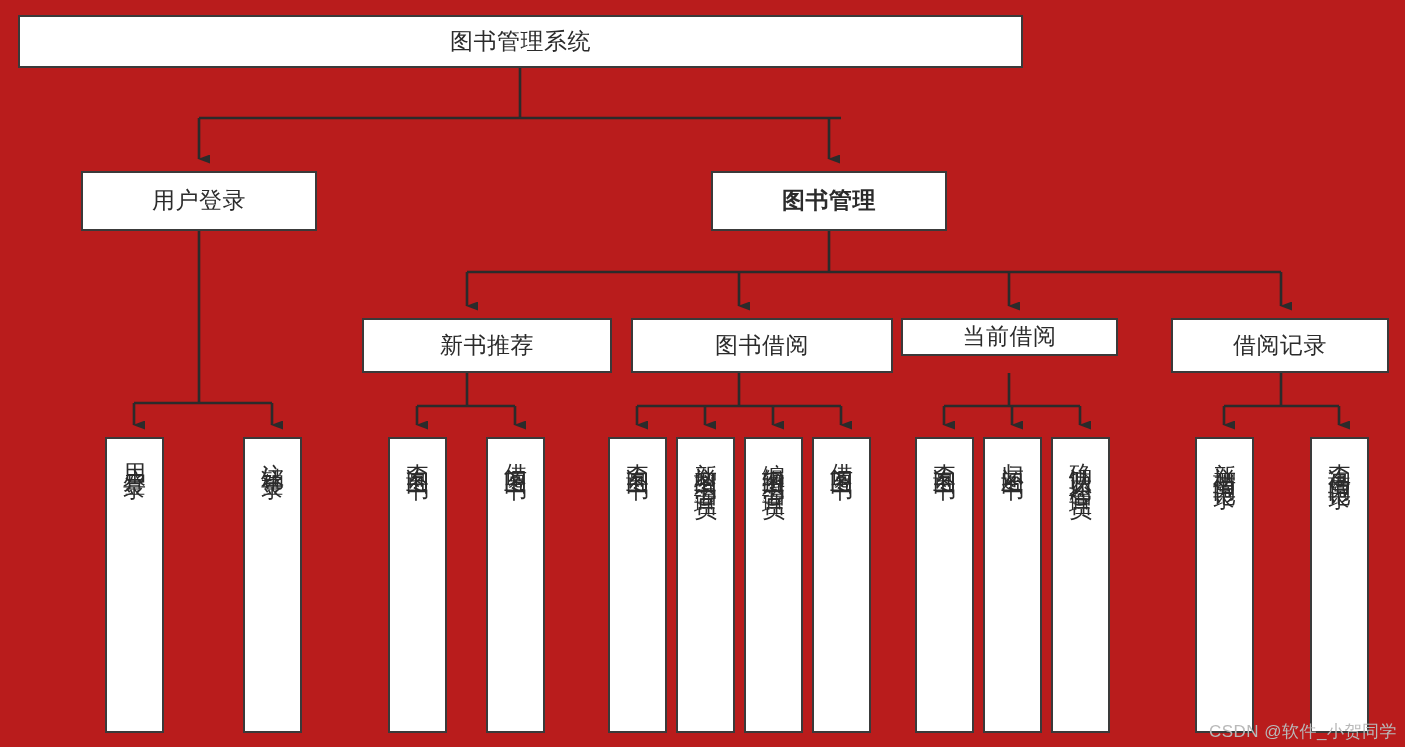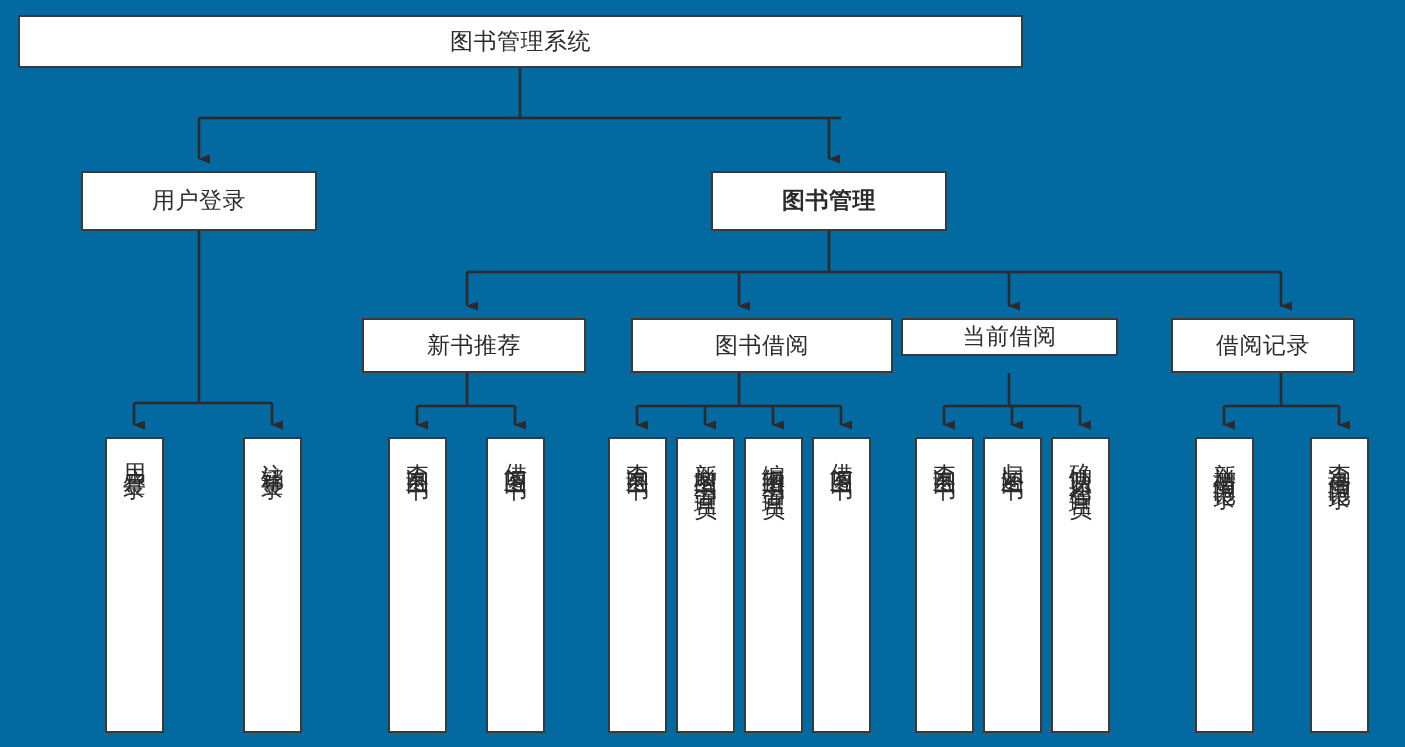--- a/index.html
+++ b/index.html
@@ -6,21 +6,21 @@
   html,body{margin:0;padding:0;background:#ffffff;}
   body{
     font-family:"Liberation Sans","DejaVu Sans",sans-serif;
     color:#1a1a1a;
     -webkit-font-smoothing:antialiased;
   }
   #canvas{
     position:relative;
     width:1405px;
     height:747px;
-    background:#0369a1;
+    background:#b91c1c;
     overflow:hidden;
   }
   
   .node{
     position:absolute;
     box-sizing:border-box;
     background:#ffffff;
     border:2px solid #3a3a3a;
     display:flex;
     align-items:center;
@@ -128,33 +128,33 @@
   </div>
 
   <div class="node horiz" style="left:81px;top:171px;width:236px;height:60px;">
     <span class="lbl">用户登录</span>
   </div>
 
   <div class="node horiz" style="left:711px;top:171px;width:236px;height:60px;font-weight:bold;">
     <span class="lbl">图书管理</span>
   </div>
 
-  <div class="node horiz" style="left:362px;top:318px;width:224px;height:55px;">
+  <div class="node horiz" style="left:362px;top:318px;width:250px;height:55px;">
     <span class="lbl">新书推荐</span>
   </div>
 
   <div class="node horiz" style="left:631px;top:318px;width:262px;height:55px;">
     <span class="lbl">图书借阅</span>
   </div>
 
   <div class="node horiz" style="left:901px;top:318px;width:217px;height:38px;">
     <span class="lbl">当前借阅</span>
   </div>
 
-  <div class="node horiz" style="left:1171px;top:318px;width:184px;height:55px;">
+  <div class="node horiz" style="left:1171px;top:318px;width:218px;height:55px;">
     <span class="lbl">借阅记录</span>
   </div>
 
   <div class="node vert" style="left:105px;top:437px;width:59px;height:296px;">
     <span class="lbl">用户登录</span>
   </div>
   <div class="node vert" style="left:243px;top:437px;width:59px;height:296px;">
     <span class="lbl">注销登录</span>
   </div>
 
@@ -188,14 +188,15 @@
     <span class="lbl">确认归还（管理员）</span>
   </div>
 
   <div class="node vert" style="left:1195px;top:437px;width:59px;height:296px;">
     <span class="lbl">新增借阅记录</span>
   </div>
   <div class="node vert" style="left:1310px;top:437px;width:59px;height:296px;">
     <span class="lbl">查询借阅记录</span>
   </div>
 
+  <div class="wm">CSDN @软件_小贺同学</div>
 
 </div>
 
 </body></html>

